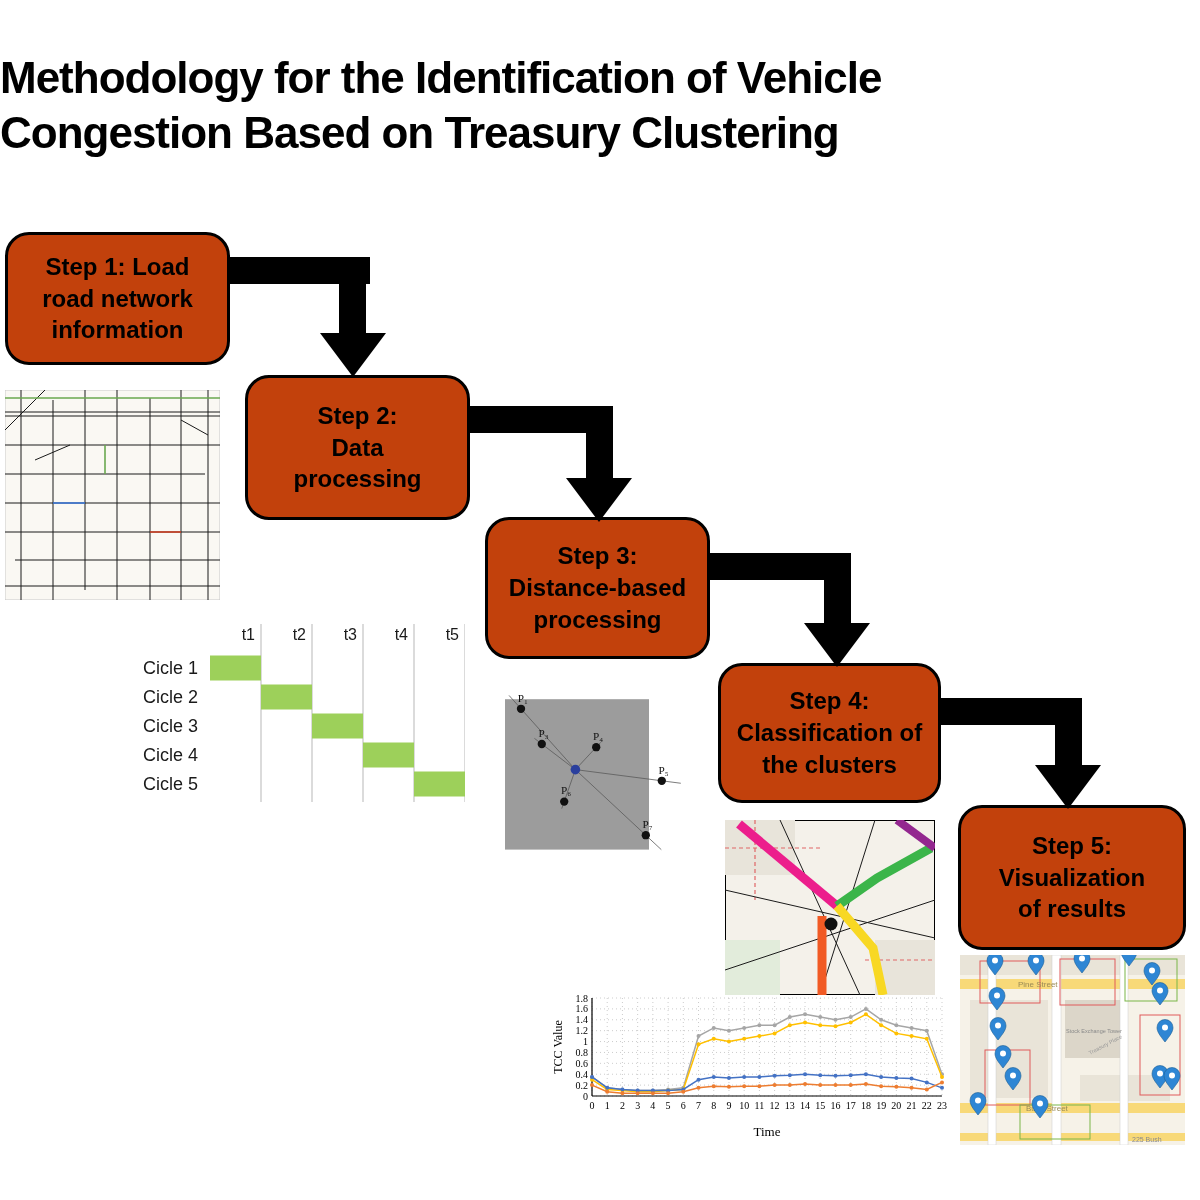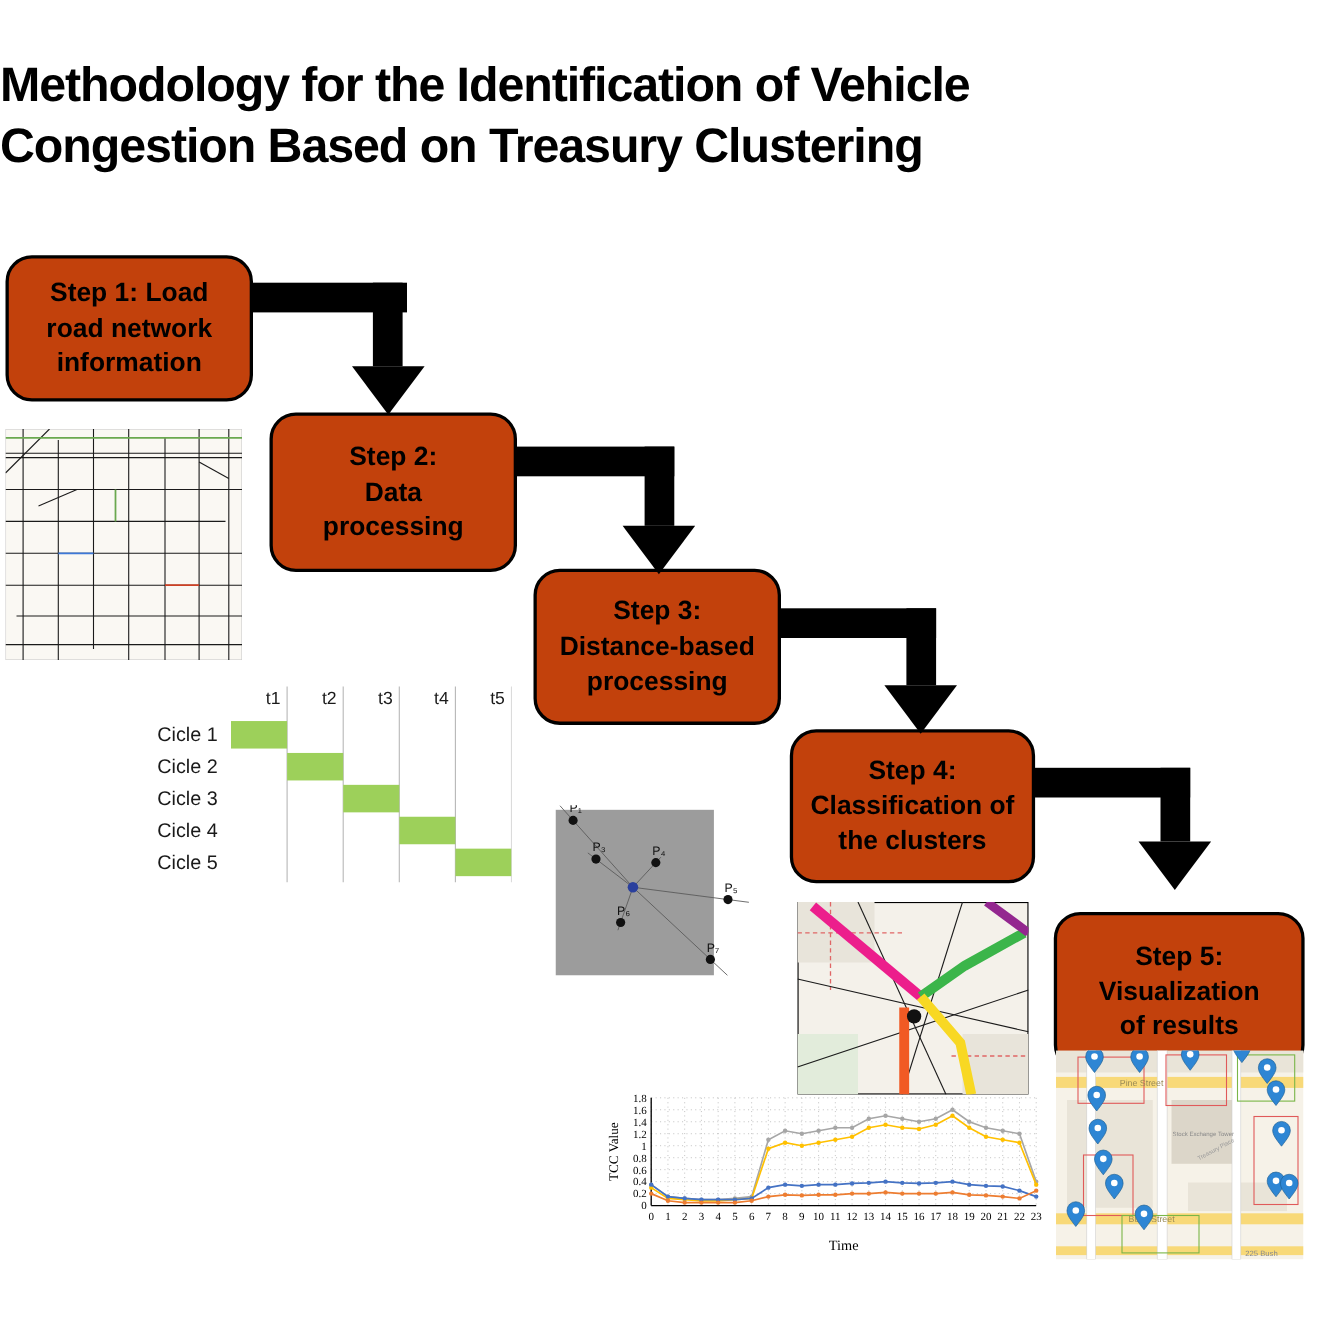--- a/index.html
+++ b/index.html
@@ -13,24 +13,24 @@
             font-weight:bold;font-size:24px;line-height:1.32;text-align:center;box-sizing:border-box;}
   .abar{position:absolute;background:#000;}
   .ahead{position:absolute;width:0;height:0;border-left:33px solid transparent;
          border-right:33px solid transparent;border-top:44px solid #000;}
   .fig{position:absolute;}
   .fig svg{display:block;width:100%;height:100%;}
   #box1{left:5px;top:232px;width:225px;height:133px;}
   #box2{left:245px;top:375px;width:225px;height:145px;}
   #box3{left:485px;top:517px;width:225px;height:142px;}
   #box4{left:718px;top:663px;width:223px;height:140px;}
-  #box5{left:958px;top:805px;width:228px;height:145px;margin-top:24px;}
+  #box5{left:958px;top:805px;width:228px;height:145px;}
   #fig-roadmap{left:5px;top:390px;width:215px;height:210px;}
   #fig-gantt{left:60px;top:618px;width:405px;height:190px;}
-  #fig-scatter{left:505px;top:732px;width:176px;height:162px;}
+  #fig-scatter{left:505px;top:695px;width:176px;height:162px;font-family:Liberation Serif, serif;}
   #fig-clustermap{left:725px;top:820px;width:210px;height:175px;}
   #fig-tcc{left:550px;top:990px;width:400px;height:150px;font-family:"Liberation Serif",serif;}
   #fig-pinmap{left:960px;top:955px;width:225px;height:190px;}
 </style>
 </head>
 <body>
 
 <div class="page">
 
   <h1 class="title">

